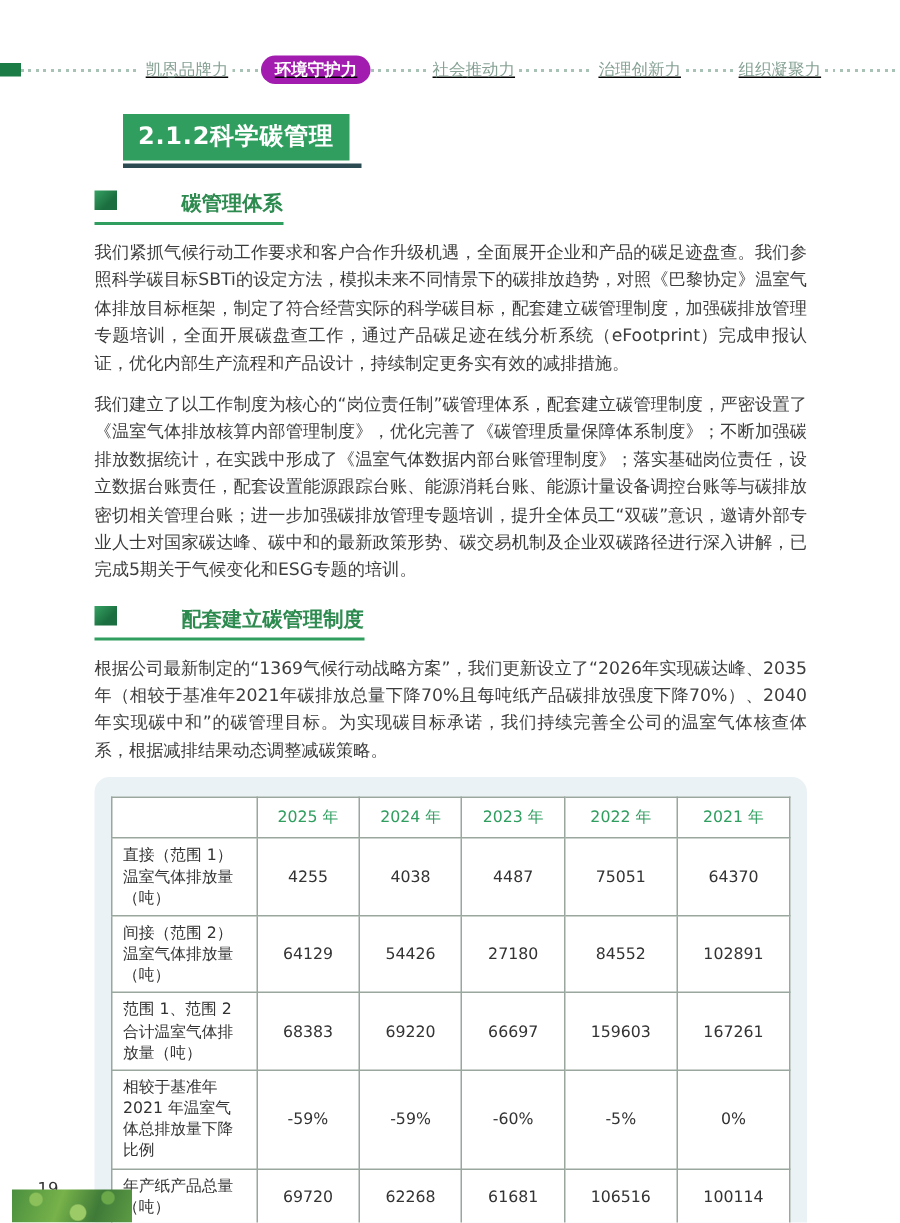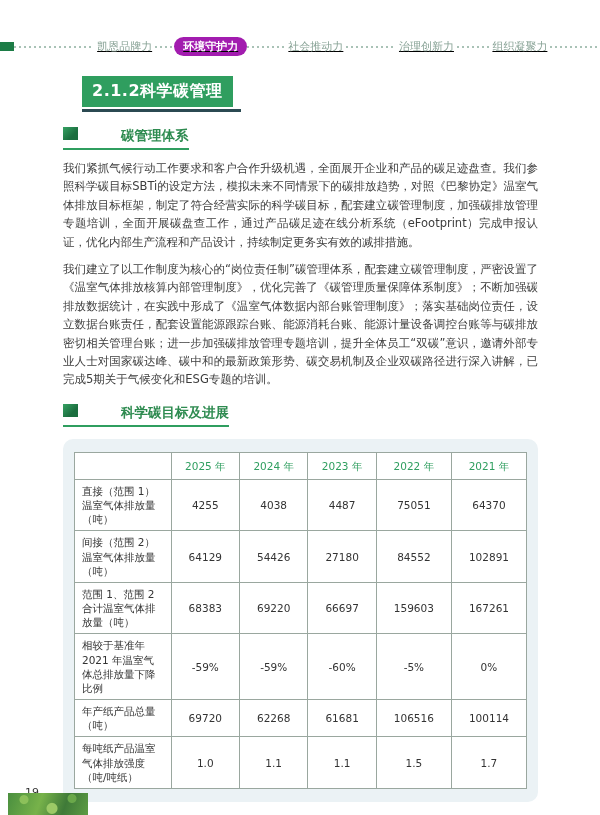--- a/index.html
+++ b/index.html
@@ -74,22 +74,23 @@
 
   <div class="sec-heading">
     <span class="sq"></span>
     <span class="sec-title">碳管理体系</span>
   </div>
   <p class="body">我们紧抓气候行动工作要求和客户合作升级机遇，全面展开企业和产品的碳足迹盘查。我们参照科学碳目标SBTi的设定方法，模拟未来不同情景下的碳排放趋势，对照《巴黎协定》温室气体排放目标框架，制定了符合经营实际的科学碳目标，配套建立碳管理制度，加强碳排放管理专题培训，全面开展碳盘查工作，通过产品碳足迹在线分析系统（eFootprint）完成申报认证，优化内部生产流程和产品设计，持续制定更务实有效的减排措施。</p>
   <p class="body">我们建立了以工作制度为核心的“岗位责任制”碳管理体系，配套建立碳管理制度，严密设置了《温室气体排放核算内部管理制度》，优化完善了《碳管理质量保障体系制度》；不断加强碳排放数据统计，在实践中形成了《温室气体数据内部台账管理制度》；落实基础岗位责任，设立数据台账责任，配套设置能源跟踪台账、能源消耗台账、能源计量设备调控台账等与碳排放密切相关管理台账；进一步加强碳排放管理专题培训，提升全体员工“双碳”意识，邀请外部专业人士对国家碳达峰、碳中和的最新政策形势、碳交易机制及企业双碳路径进行深入讲解，已完成5期关于气候变化和ESG专题的培训。</p>
 
   <div class="sec-heading">
     <span class="sq"></span>
-    <span class="sec-title">科学碳目标及进展</span>
+    <span class="sec-title">配套建立碳管理制度</span>
   </div>
+  <p class="body">根据公司最新制定的“1369气候行动战略方案”，我们更新设立了“2026年实现碳达峰、2035年（相较于基准年2021年碳排放总量下降70%且每吨纸产品碳排放强度下降70%）、2040年实现碳中和”的碳管理目标。为实现碳目标承诺，我们持续完善全公司的温室气体核查体系，根据减排结果动态调整减碳策略。</p>
 
   
   <div class="panel">
     <table class="carbon">
       <thead>
         <tr>
             <th class="label"></th>
             <th>2025 年</th>
             <th>2024 年</th>
             <th>2023 年</th>

